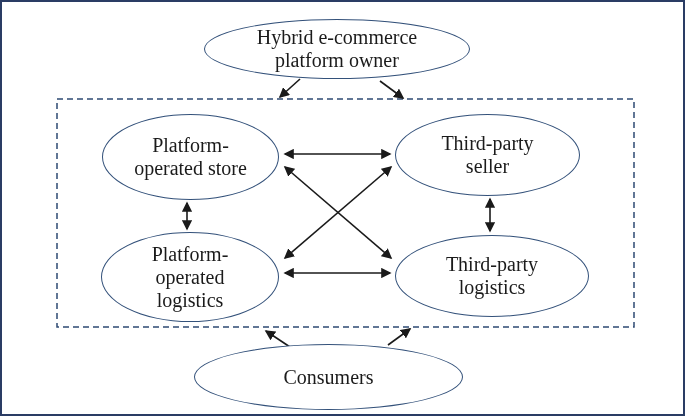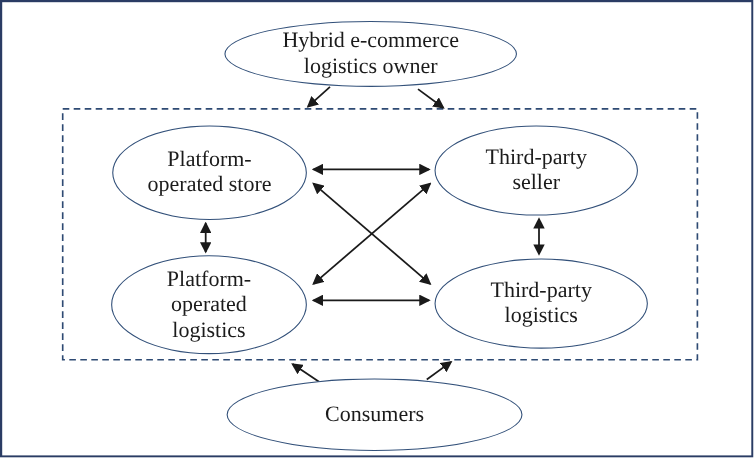--- a/index.html
+++ b/index.html
@@ -53,21 +53,21 @@
     font-size: 20px;
     line-height: 1.15;
     white-space: pre-line;
     color: var(--text);
   }
   .node-owner      { left: 202px; top: 17px;  width: 266px; height: 60px; }
   .node-store      { left: 100px; top: 112px; width: 177px; height: 86px; }
   .node-seller     { left: 393px; top: 112px; width: 185px; height: 82px; }
   .node-plog       { left: 99px;  top: 230px; width: 178px; height: 90px; }
   .node-tlog       { left: 393px; top: 233px; width: 194px; height: 82px; }
-  .node-consumers  { left: 204px; top: 342px; width: 269px; height: 66px; }
+  .node-consumers  { left: 192px; top: 342px; width: 269px; height: 66px; }
 </style>
 </head>
 <body>
 
 <div class="canvas">
 
   <svg class="arrow-layer" viewBox="0 0 685 416" xmlns="http://www.w3.org/2000/svg">
     <defs>
       <marker id="ah" viewBox="0 0 10 10" refX="8.5" refY="5" markerWidth="6.5" markerHeight="6.5" orient="auto-start-reverse">
         <path class="marker-head" d="M0,0 L10,5 L0,10 z"></path>
@@ -87,21 +87,21 @@
 
     <line x1="185" y1="201" x2="185" y2="227" marker-start="url(#ah)" marker-end="url(#ah)"></line>
     <line x1="488" y1="197" x2="488" y2="229" marker-start="url(#ah)" marker-end="url(#ah)"></line>
 
     <line x1="283" y1="165" x2="389" y2="256" marker-start="url(#ah)" marker-end="url(#ah)"></line>
     <line x1="389" y1="165" x2="283" y2="256" marker-start="url(#ah)" marker-end="url(#ah)"></line>
   </svg>
 
   <div class="node node-owner">
     <span class="node-label">Hybrid e-commerce
-logistics owner</span>
+platform owner</span>
   </div>
 
   <div class="node node-store">
     <span class="node-label">Platform-
 operated store</span>
   </div>
 
   <div class="node node-seller">
     <span class="node-label">Third-party
 seller</span>

